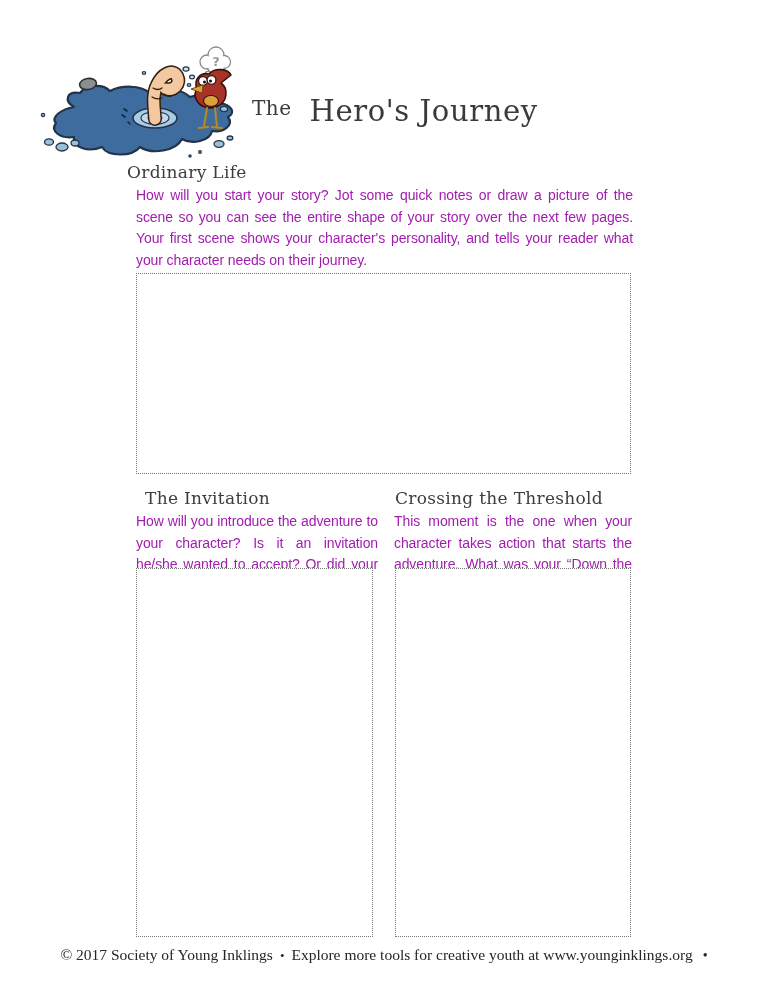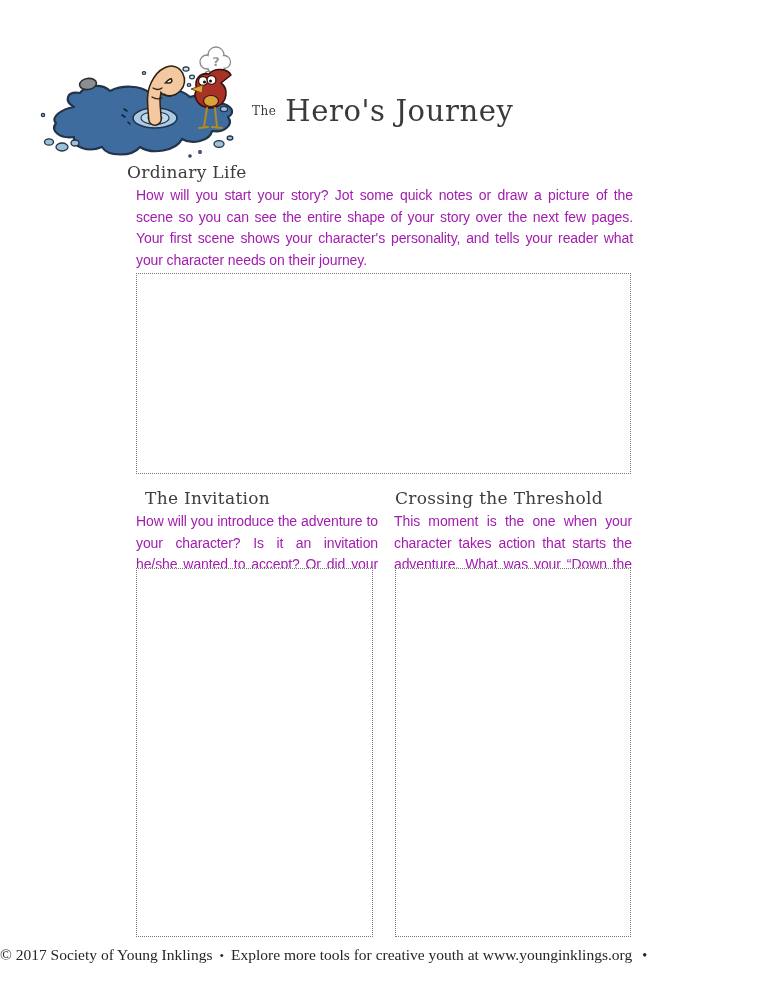--- a/index.html
+++ b/index.html
@@ -23,25 +23,25 @@
     position: absolute;
     left: 252px;
     top: 94px;
     display: flex;
     align-items: baseline;
     white-space: nowrap;
     color: #3a3a3a;
     font-family: "DejaVu Serif", serif;
   }
   .title-prefix {
-    font-size: 12px;
+    font-size: 20px;
     letter-spacing: 0.5px;
     position: relative;
     top: -6px;
-    margin-right: 9px;
+    margin-right: 18px;
   }
   .title-main {
     font-size: 29px;
     letter-spacing: 0.6px;
   }
   .section-heading {
     position: absolute;
     font-family: "DejaVu Serif", serif;
     font-size: 17px;
     color: #3d3d3d;
@@ -71,20 +71,21 @@
 
   #heading-crossing { left: 395px; top: 488px; text-align: center; }
   #body-crossing    { left: 394px; top: 511px; width: 238px; }
   #box-crossing     { left: 395px; top: 568px; width: 236px; height: 369px; }
 
   .footer {
     position: absolute;
     left: 0;
     top: 946px;
     width: 768px;
+    text-align: center;
     font-family: "Liberation Serif", serif;
     font-size: 15.5px;
     color: #262626;
     white-space: nowrap;
   }
   .footer .sep { margin: 0 7px; font-size: 13px; }
   .footer .end-dot { margin-left: 10px; font-size: 14px; }
 </style>
 </head>
 <body>

